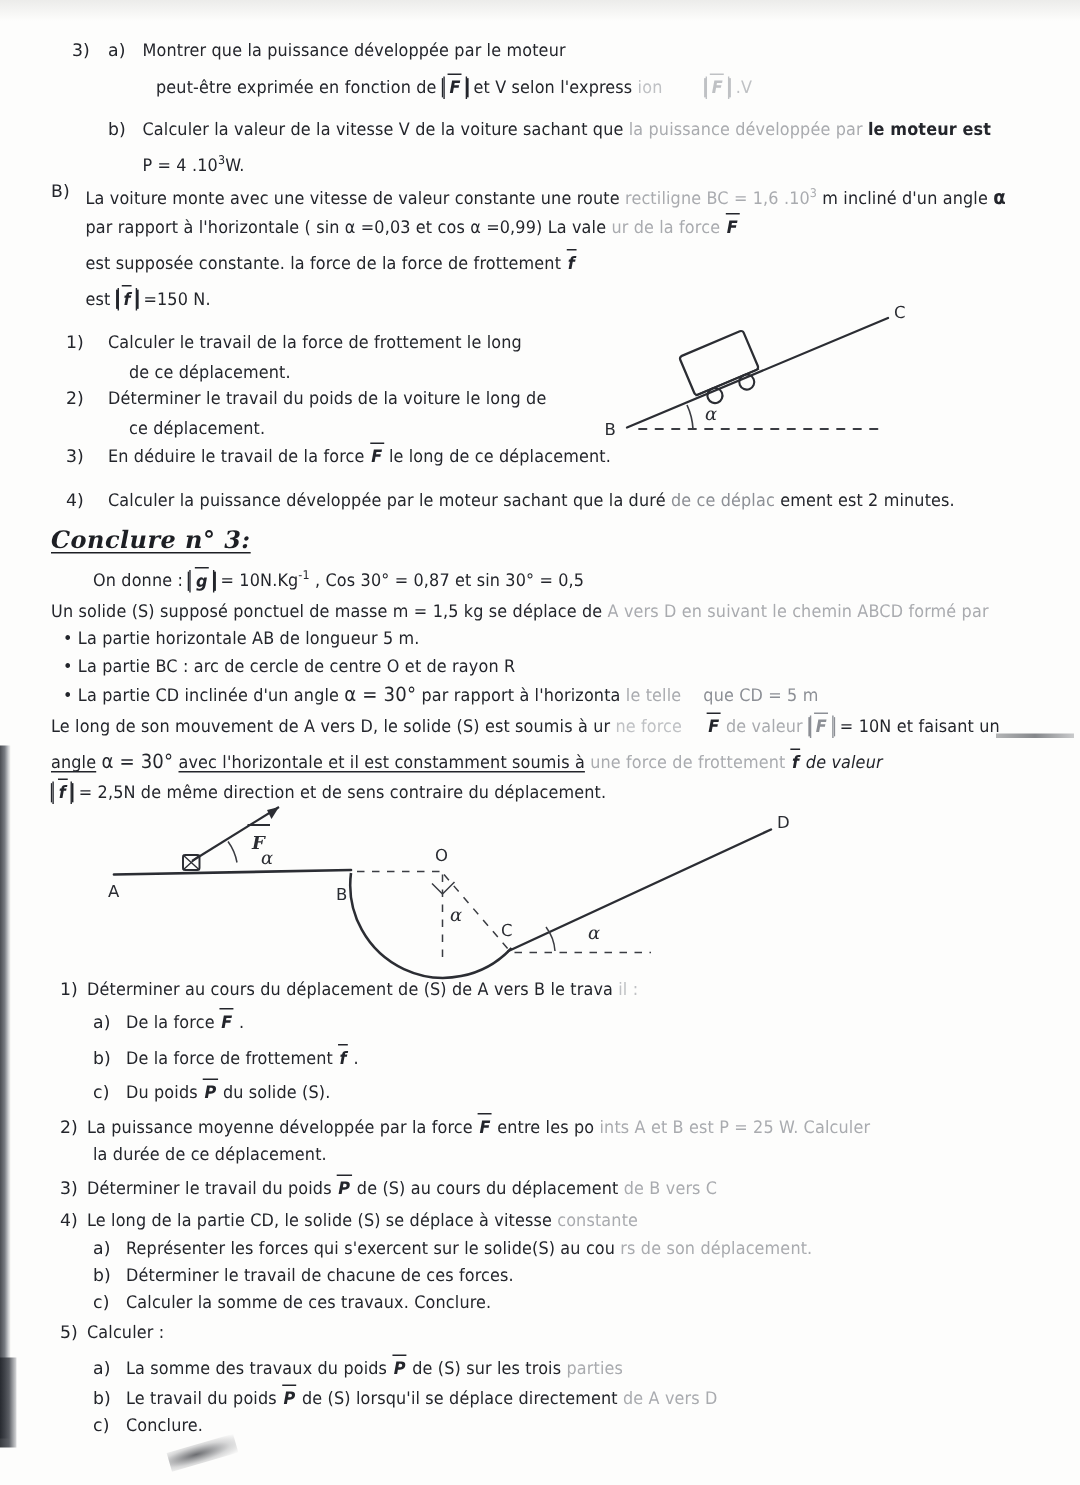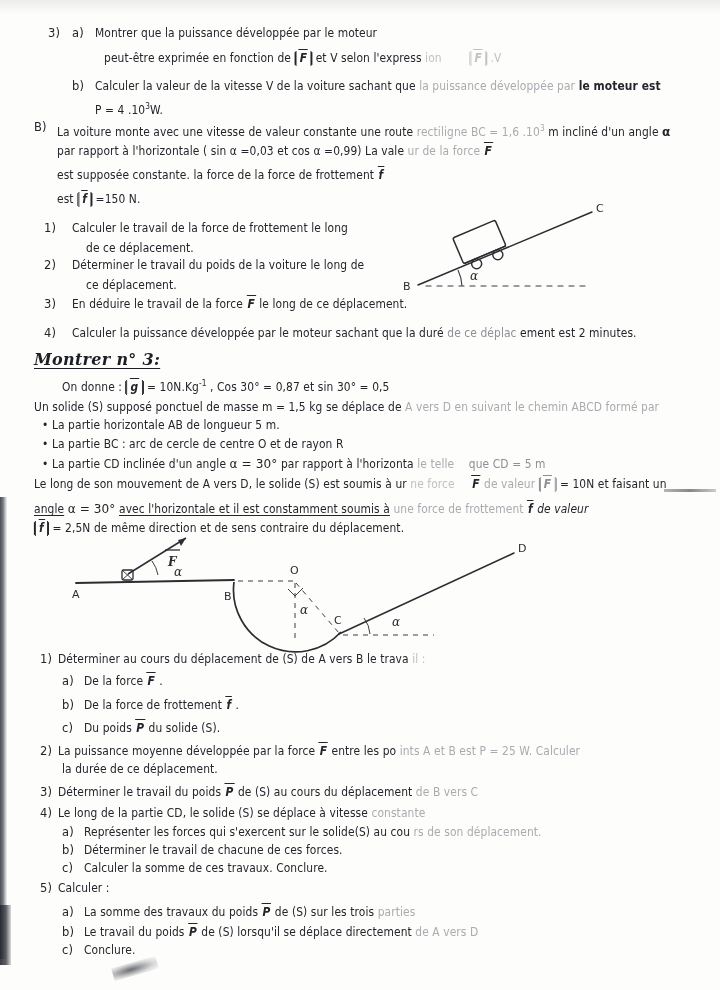--- a/index.html
+++ b/index.html
@@ -241,21 +241,21 @@
         <circle cx="70" cy="63" r="5" stroke="#2b2d33" stroke-width="1.4" fill="none"></circle>
         <circle cx="93" cy="63" r="5" stroke="#2b2d33" stroke-width="1.4" fill="none"></circle>
         <line x1="58" y1="58" x2="104" y2="58" stroke="#2b2d33" stroke-width="1.2"></line>
       </g>
       <text class="lbl" x="3" y="92">B</text>
       <text class="lbl" x="196" y="14">C</text>
       <text class="lbl-it" x="70" y="82">α</text>
     </svg>
   </div>
 
-  <div class="ex-title" style="left:34px; top:350px;">Montrer n° 3:</div>
+  <div class="ex-title" style="left:34px; top:350px;">Conclure n° 3:</div>
 
   <div class="tx cond" style="left:62px; top:376px;">
     <span>On donne :</span>
     <span class="norm"><span class="vec">g</span></span>
     <span>= 10N.Kg</span><sup class="exp">-1</sup>
     <span>, Cos 30° = 0,87</span>
     <span>et sin 30° = 0,5</span>
   </div>
 
   <div class="tx cond" style="left:34px; top:400px;">

